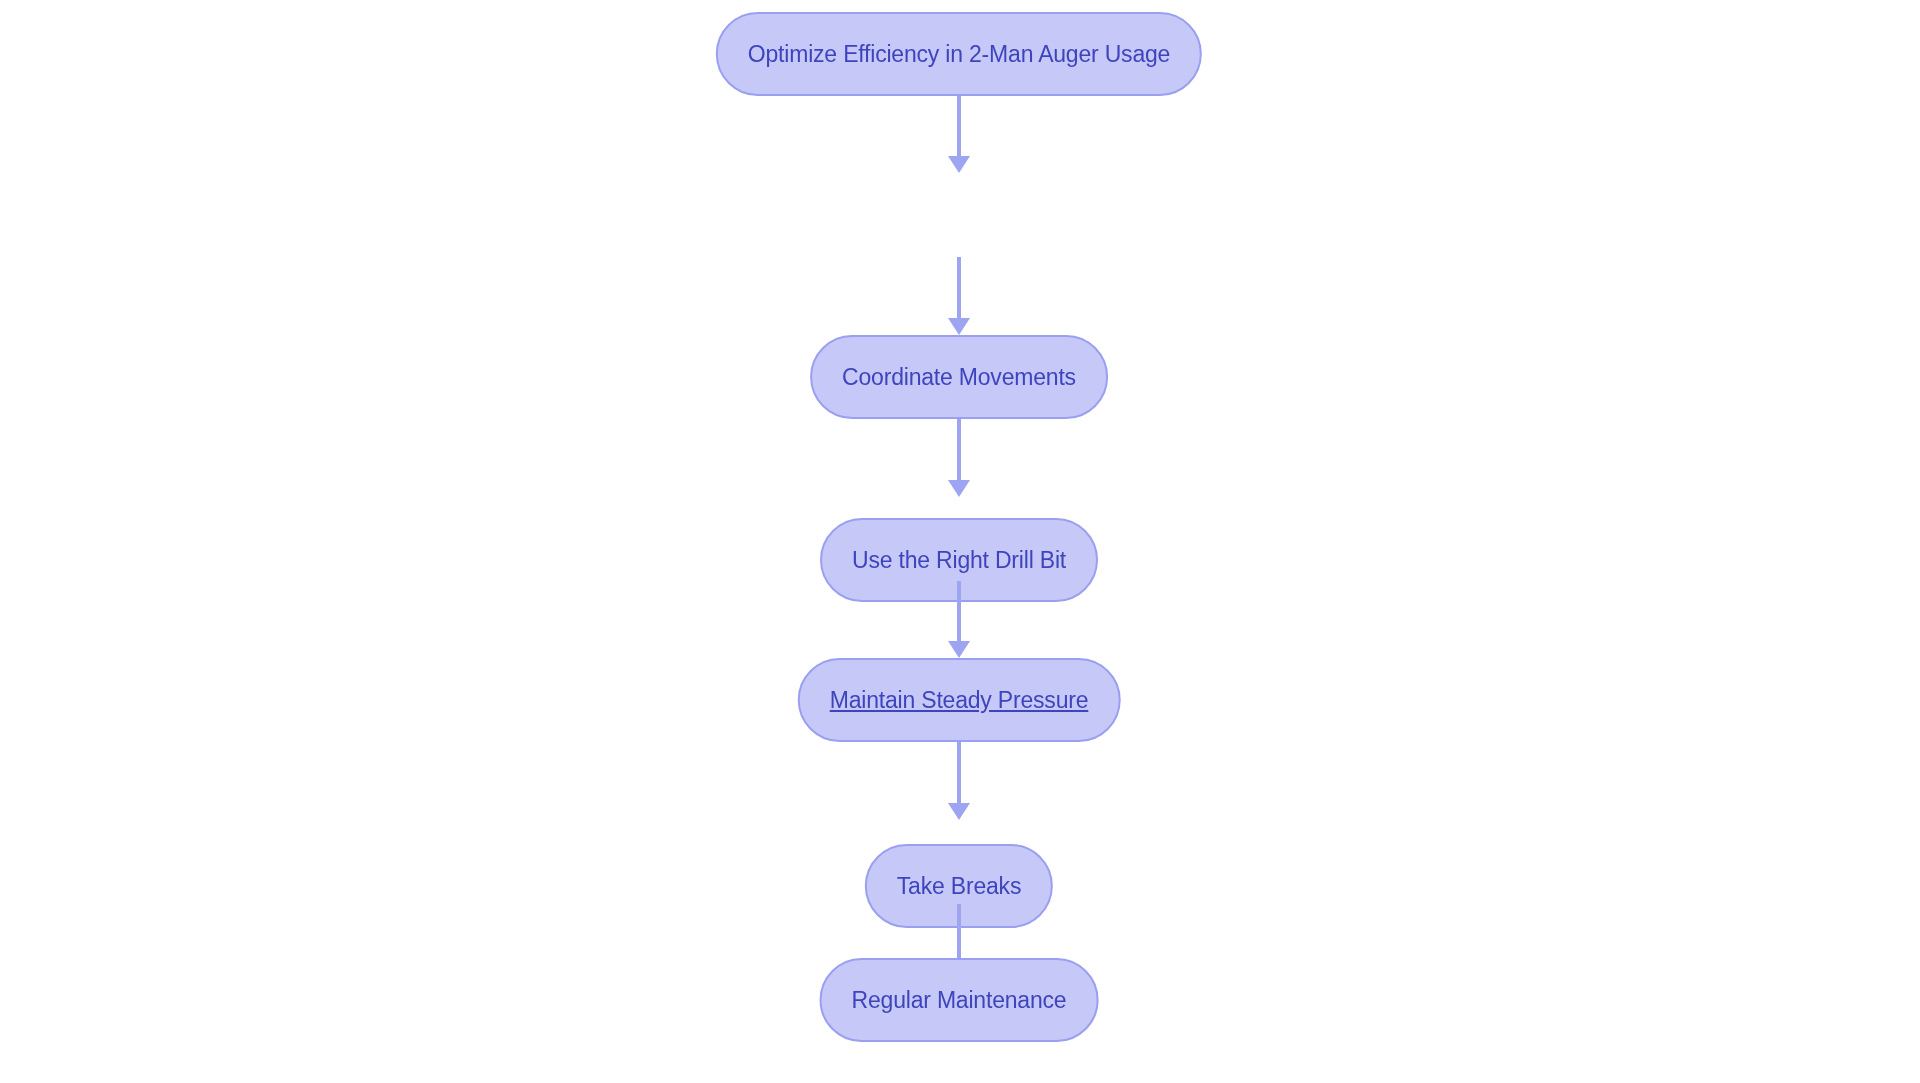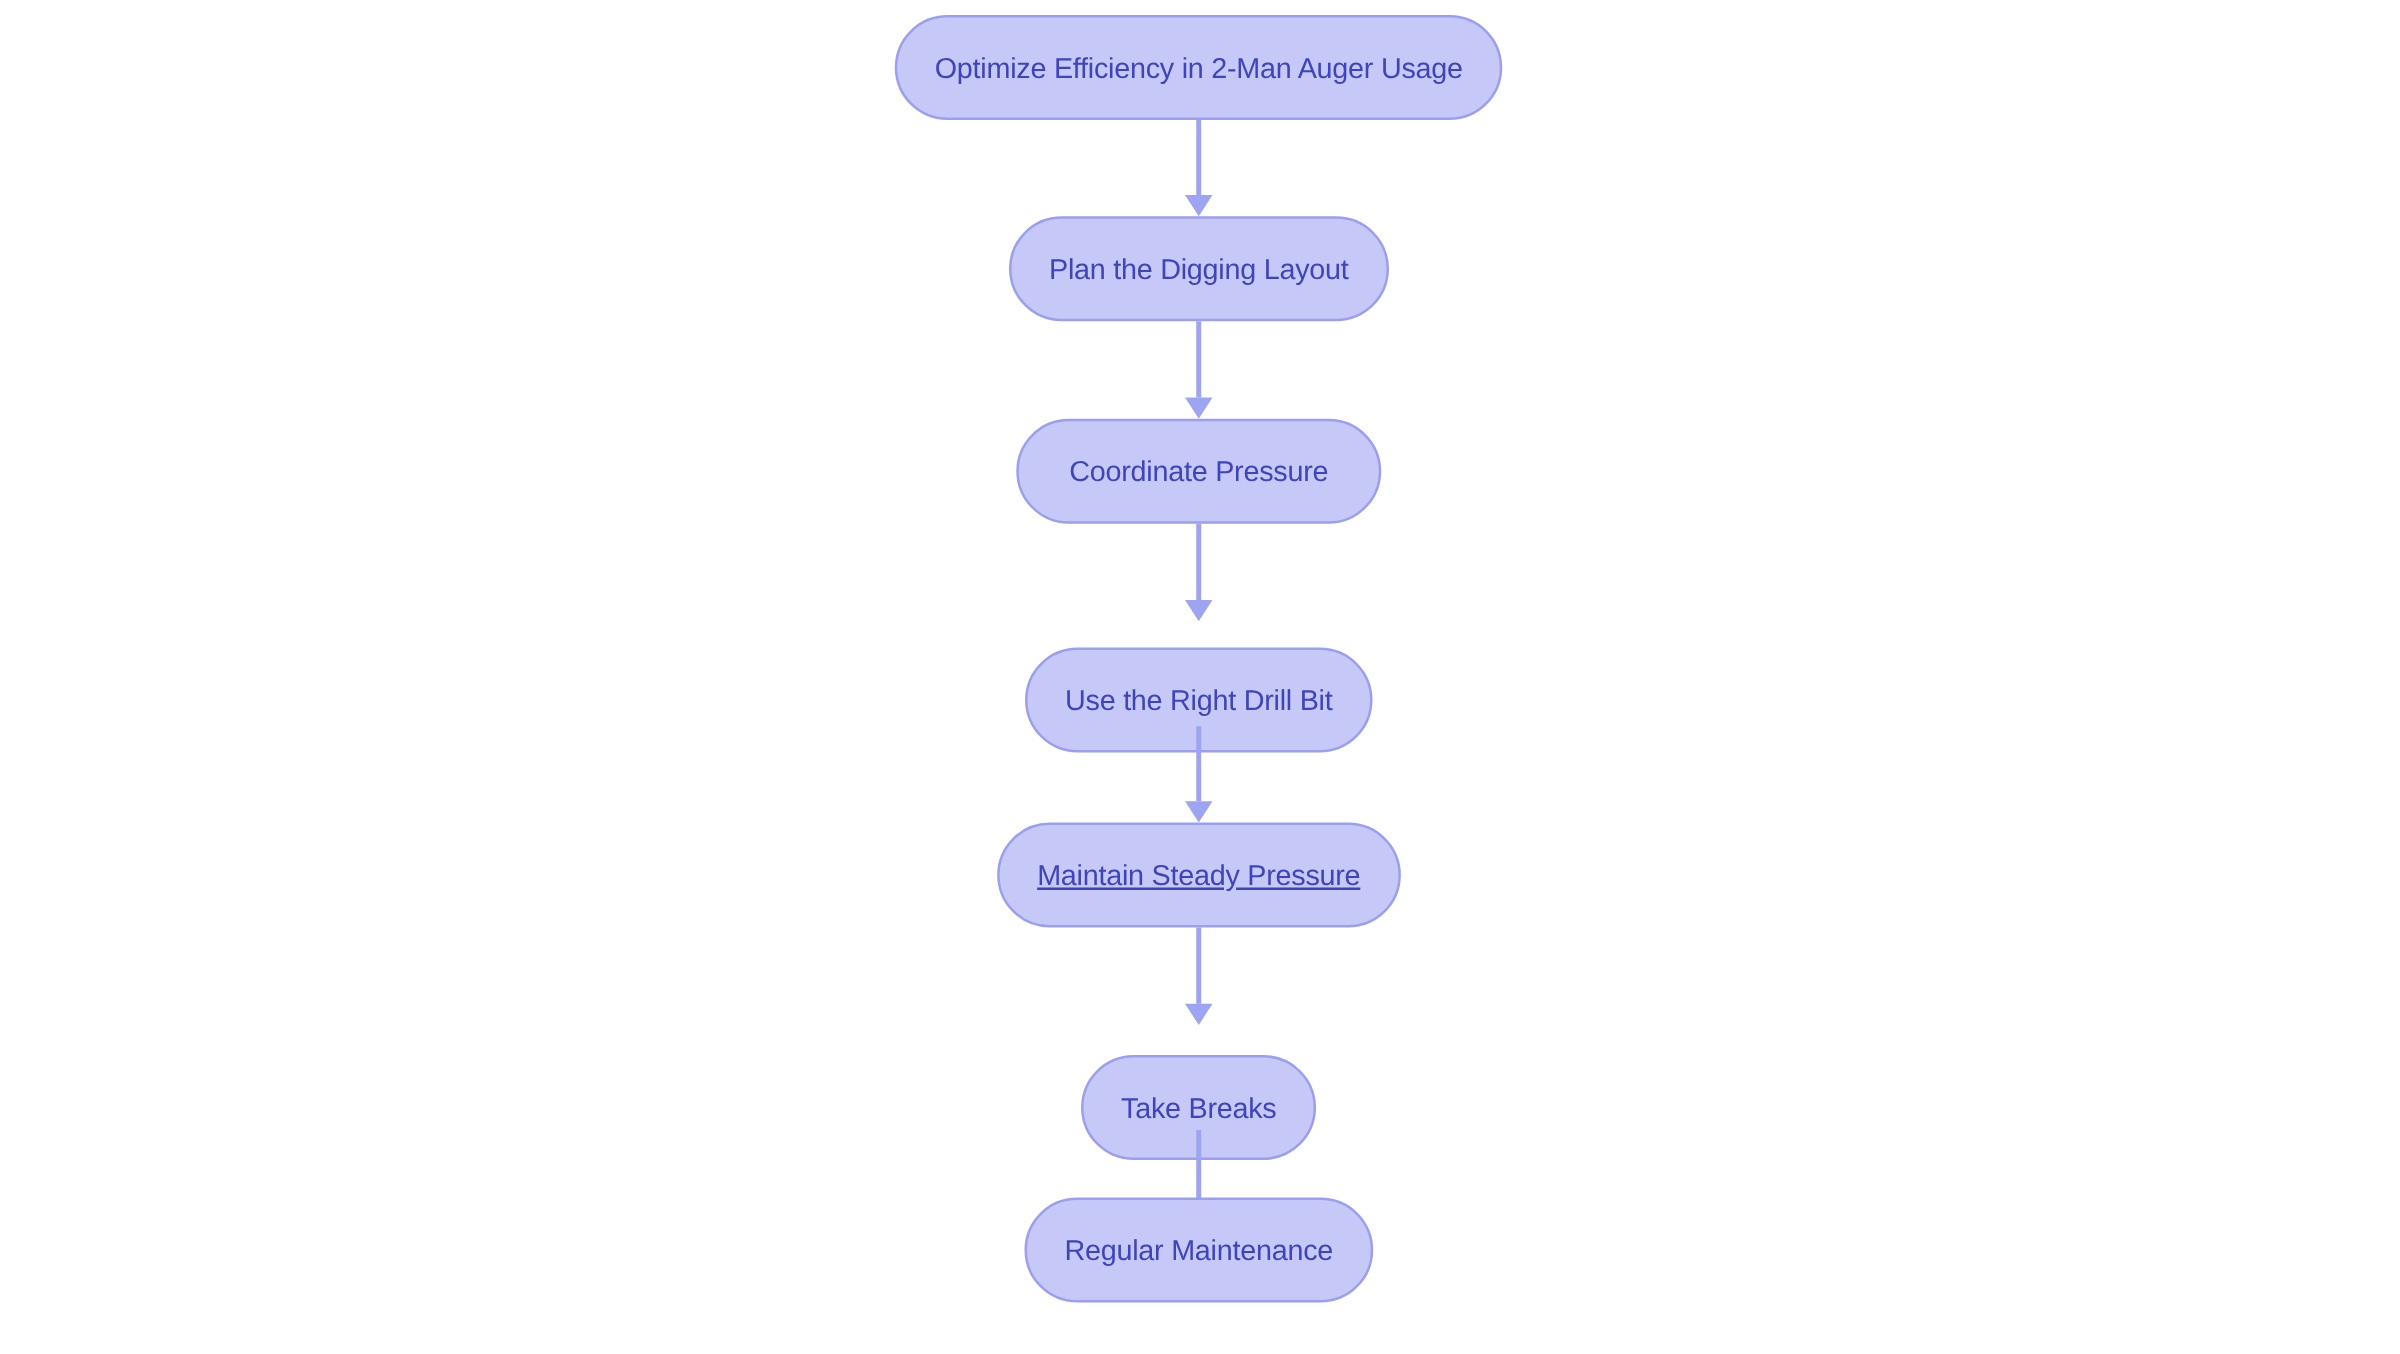--- a/index.html
+++ b/index.html
@@ -66,28 +66,27 @@
 
 <div class="canvas">
 
   <div class="flow-node" style="top:12px; min-width:463px;">Optimize Efficiency in 2-Man Auger Usage</div>
 
   <div class="flow-arrow" style="top:96px; height:77px;">
     <div class="shaft"></div>
     <div class="head"></div>
   </div>
 
-  <div class="flow-node" style="top:173px; min-width:290px;">Plan the Digging Layout</div>
 
   <div class="flow-arrow" style="top:257px; height:78px;">
     <div class="shaft"></div>
     <div class="head"></div>
   </div>
 
-  <div class="flow-node" style="top:335px; min-width:292px;">Coordinate Pressure</div>
+  <div class="flow-node" style="top:335px; min-width:292px;">Coordinate Movements</div>
 
   <div class="flow-arrow" style="top:419px; height:78px;">
     <div class="shaft"></div>
     <div class="head"></div>
   </div>
 
   <div class="flow-node" style="top:518px; min-width:266px;">Use the Right Drill Bit</div>
 
   <div class="flow-arrow" style="top:581px; height:77px;">
     <div class="shaft"></div>

